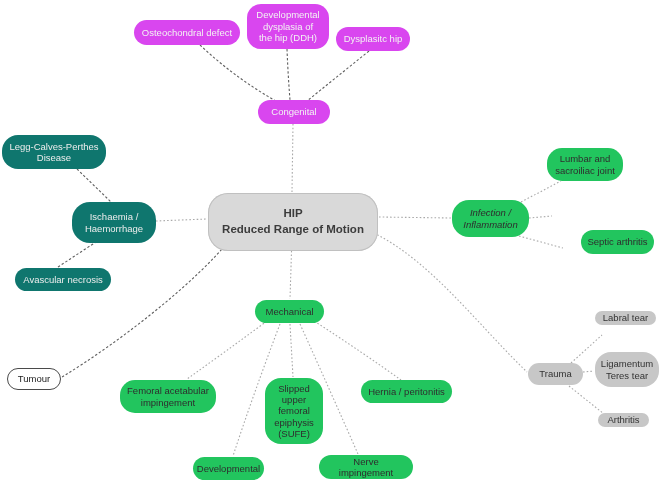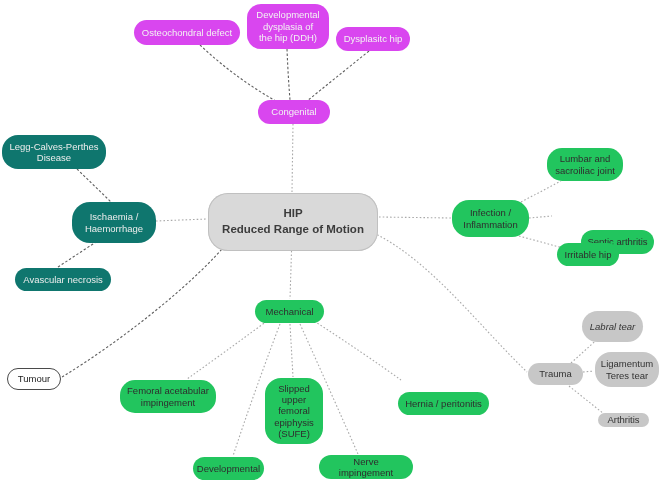--- a/index.html
+++ b/index.html
@@ -65,40 +65,39 @@
 dysplasia of
 the hip (DDH)</div>
   <div class="node n-mid pill" style="left:336px; top:27px; width:74px; height:24px;">Dysplasitc hip</div>
 
   <div class="node n-dark" style="left:72px; top:202px; width:84px; height:41px; border-radius:18px;">Ischaemia /
 Haemorrhage</div>
   <div class="node n-dark" style="left:2px; top:135px; width:104px; height:34px; border-radius:16px; padding:2px 3px;">Legg-Calves-Perthes
 Disease</div>
   <div class="node n-dark pill" style="left:15px; top:268px; width:96px; height:23px;">Avascular necrosis</div>
 
-  <div class="node n-gray" style="left:452px; top:200px; width:77px; height:37px; border-radius:17px;">Infection /
+  <div class="node n-gray" style="left:452px; top:200px; width:77px; height:37px; border-radius:17px;font-style:italic;">Infection /
 Inflammation</div>
   <div class="node n-gray" style="left:547px; top:148px; width:76px; height:33px; border-radius:15px;">Lumbar and
 sacroiliac joint</div>
   <div class="node n-gray pill" style="left:581px; top:203px; width:73px; height:24px;margin-top:27px;">Septic arthritis</div>
-  <div class="node n-gray pill" style="left:557px; top:243px; width:62px; height:23px;">Irritable hip</div>
 
   <div class="node n-gray pill" style="left:255px; top:300px; width:69px; height:23px;">Mechanical</div>
   <div class="node n-gray" style="left:120px; top:380px; width:96px; height:33px; border-radius:15px;">Femoral acetabular
 impingement</div>
   <div class="node n-gray" style="left:265px; top:378px; width:58px; height:66px; border-radius:16px;">Slipped
 upper
 femoral
 epiphysis
 (SUFE)</div>
-  <div class="node n-gray pill" style="left:361px; top:392px; width:91px; height:23px;margin-left:37px;">Hernia / peritonitis</div>
+  <div class="node n-gray pill" style="left:361px; top:380px; width:91px; height:23px;">Hernia / peritonitis</div>
   <div class="node n-gray pill" style="left:193px; top:457px; width:71px; height:23px;">Developmental</div>
   <div class="node n-gray pill" style="left:319px; top:455px; width:94px; height:24px;">Nerve impingement</div>
 
   <div class="node n-light pill" style="left:528px; top:363px; width:55px; height:22px;">Trauma</div>
-  <div class="node n-light pill" style="left:582px; top:311px; width:61px; height:31px;font-style:italic;">Labral tear</div>
+  <div class="node n-light pill" style="left:595px; top:311px; width:61px; height:14px;">Labral tear</div>
   <div class="node n-light" style="left:595px; top:352px; width:64px; height:35px; border-radius:16px;">Ligamentum
 Teres tear</div>
   <div class="node n-light pill" style="left:598px; top:413px; width:51px; height:14px;">Arthritis</div>
 
   <div class="node n-outline pill" style="left:7px; top:368px; width:54px; height:22px;">Tumour</div>
 
 </div>
 
 </body></html>

